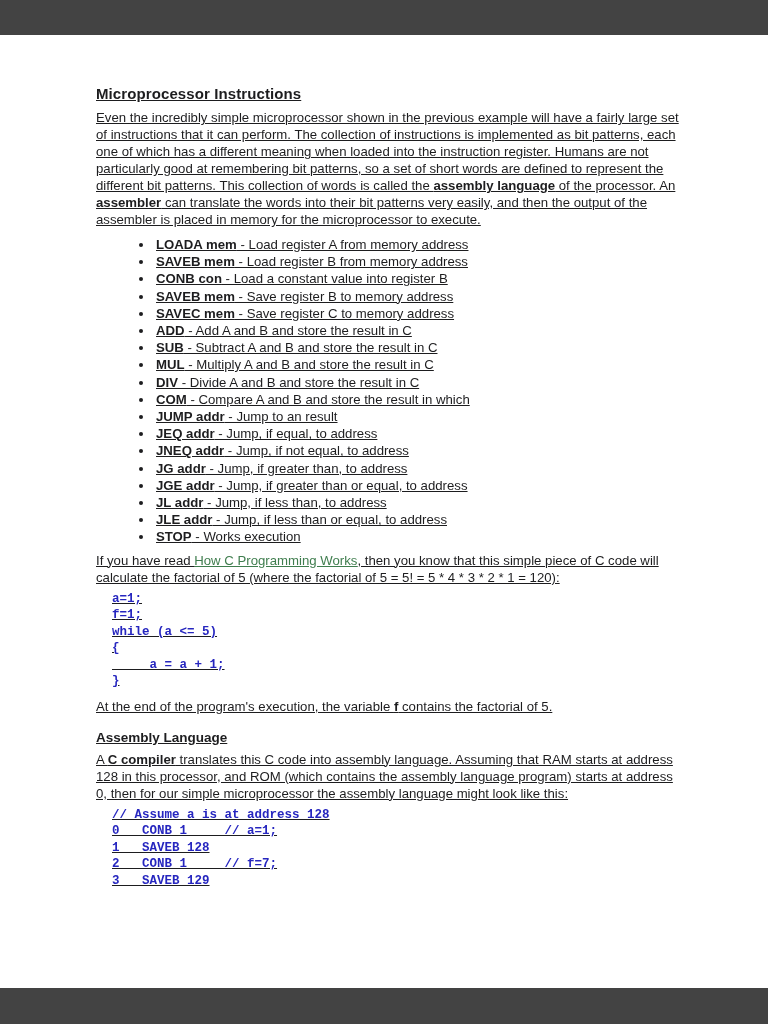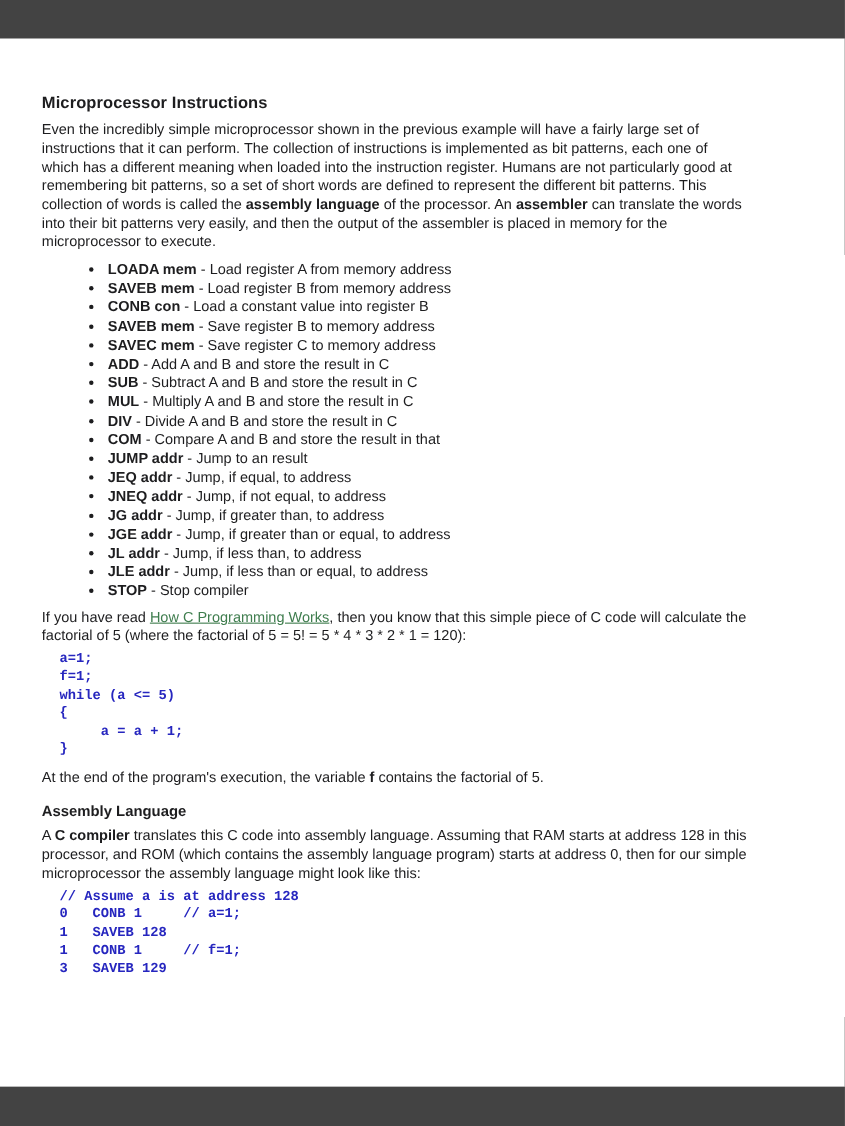--- a/index.html
+++ b/index.html
@@ -20,22 +20,23 @@
     display: flex; flex-direction: column;
     overflow: hidden;
   }
   .band { width: 100%; background: var(--band); flex: 0 0 auto; }
   .band-top { height: 35px; }
   .band-bottom { height: 36px; }
   .page {
     flex: 1 1 auto;
     background: var(--page);
     color: var(--text);
-    padding: 50px 88px 0 38px;
+    padding: 50px 88px 0 96px;
     overflow: hidden;
+    text-decoration: underline;
   }
   .title {
     font-size: 15px;
     font-weight: bold;
     margin-bottom: 7px;
     letter-spacing: 0.1px;
   }
   .subtitle {
     font-size: 13.5px;
     font-weight: bold;
@@ -101,37 +102,37 @@
         <li class="instr"><b class="term">SAVEC mem</b><span> - Save register C to memory address</span></li>
 
         <li class="instr"><b class="term">ADD</b><span> - Add A and B and store the result in C</span></li>
 
         <li class="instr"><b class="term">SUB</b><span> - Subtract A and B and store the result in C</span></li>
 
         <li class="instr"><b class="term">MUL</b><span> - Multiply A and B and store the result in C</span></li>
 
         <li class="instr"><b class="term">DIV</b><span> - Divide A and B and store the result in C</span></li>
 
-        <li class="instr"><b class="term">COM</b><span> - Compare A and B and store the result in that</span></li>
+        <li class="instr"><b class="term">COM</b><span> - Compare A and B and store the result in which</span></li>
 
         <li class="instr"><b class="term">JUMP addr</b><span> - Jump to an result</span></li>
 
         <li class="instr"><b class="term">JEQ addr</b><span> - Jump, if equal, to address</span></li>
 
         <li class="instr"><b class="term">JNEQ addr</b><span> - Jump, if not equal, to address</span></li>
 
         <li class="instr"><b class="term">JG addr</b><span> - Jump, if greater than, to address</span></li>
 
         <li class="instr"><b class="term">JGE addr</b><span> - Jump, if greater than or equal, to address</span></li>
 
         <li class="instr"><b class="term">JL addr</b><span> - Jump, if less than, to address</span></li>
 
         <li class="instr"><b class="term">JLE addr</b><span> - Jump, if less than or equal, to address</span></li>
 
-        <li class="instr"><b class="term">STOP</b><span> - Stop compiler</span></li>
+        <li class="instr"><b class="term">STOP</b><span> - Works execution</span></li>
       </ul>
 
     <p class="body"><span>If you have read </span><a href="#" class="link">How C Programming Works</a><span>, then you know that this simple piece of C code will calculate the factorial of 5 (where the factorial of 5 = 5! = 5 * 4 * 3 * 2 * 1 = 120):</span></p>
 
     <div class="code">
 
         <div class="code-line">a=1;</div>
 
         <div class="code-line">f=1;</div>
 
@@ -153,20 +154,20 @@
 
     <div class="code">
 
         <div class="code-line">// Assume a is at address 128</div>
 
 
         <div class="code-line">0   CONB 1     // a=1;</div>
 
         <div class="code-line">1   SAVEB 128</div>
 
-        <div class="code-line">1   CONB 1     // f=1;</div>
+        <div class="code-line">2   CONB 1     // f=7;</div>
 
         <div class="code-line">3   SAVEB 129</div>
       </div>
   </div>
 
   <div class="band band-bottom"></div>
 </div>
 
 </body></html>

